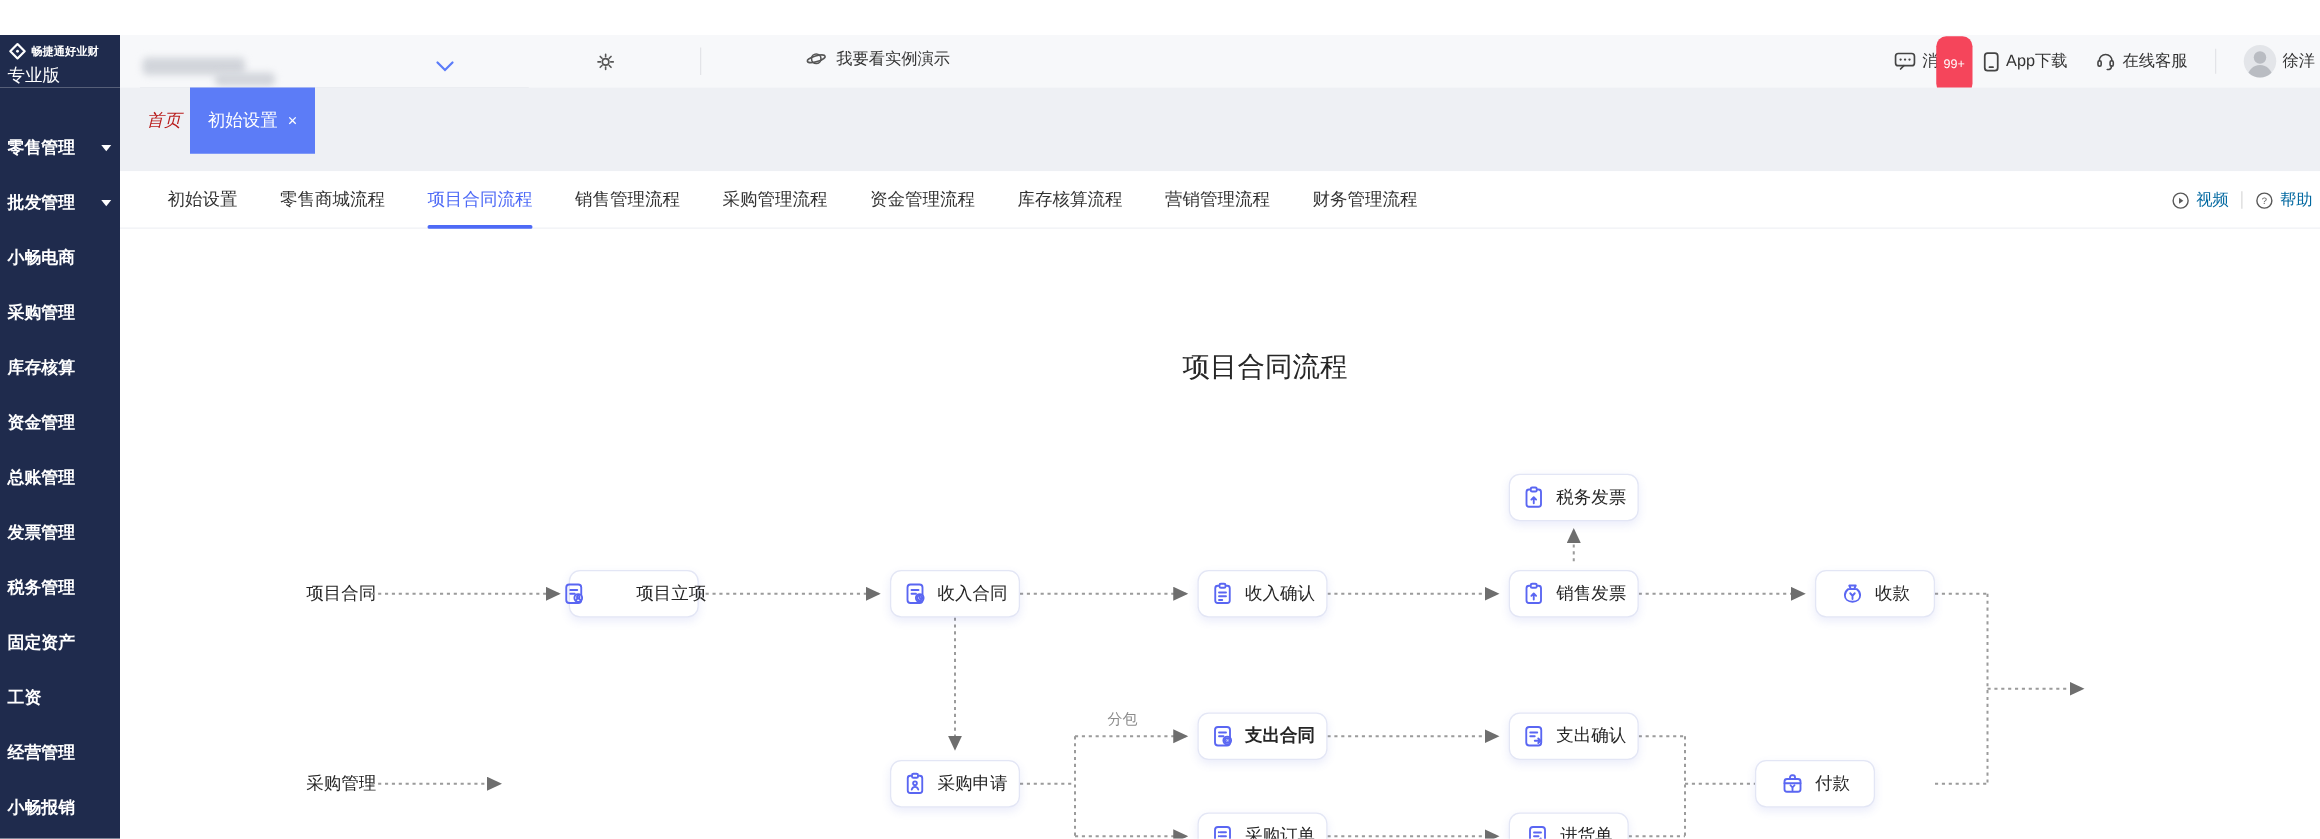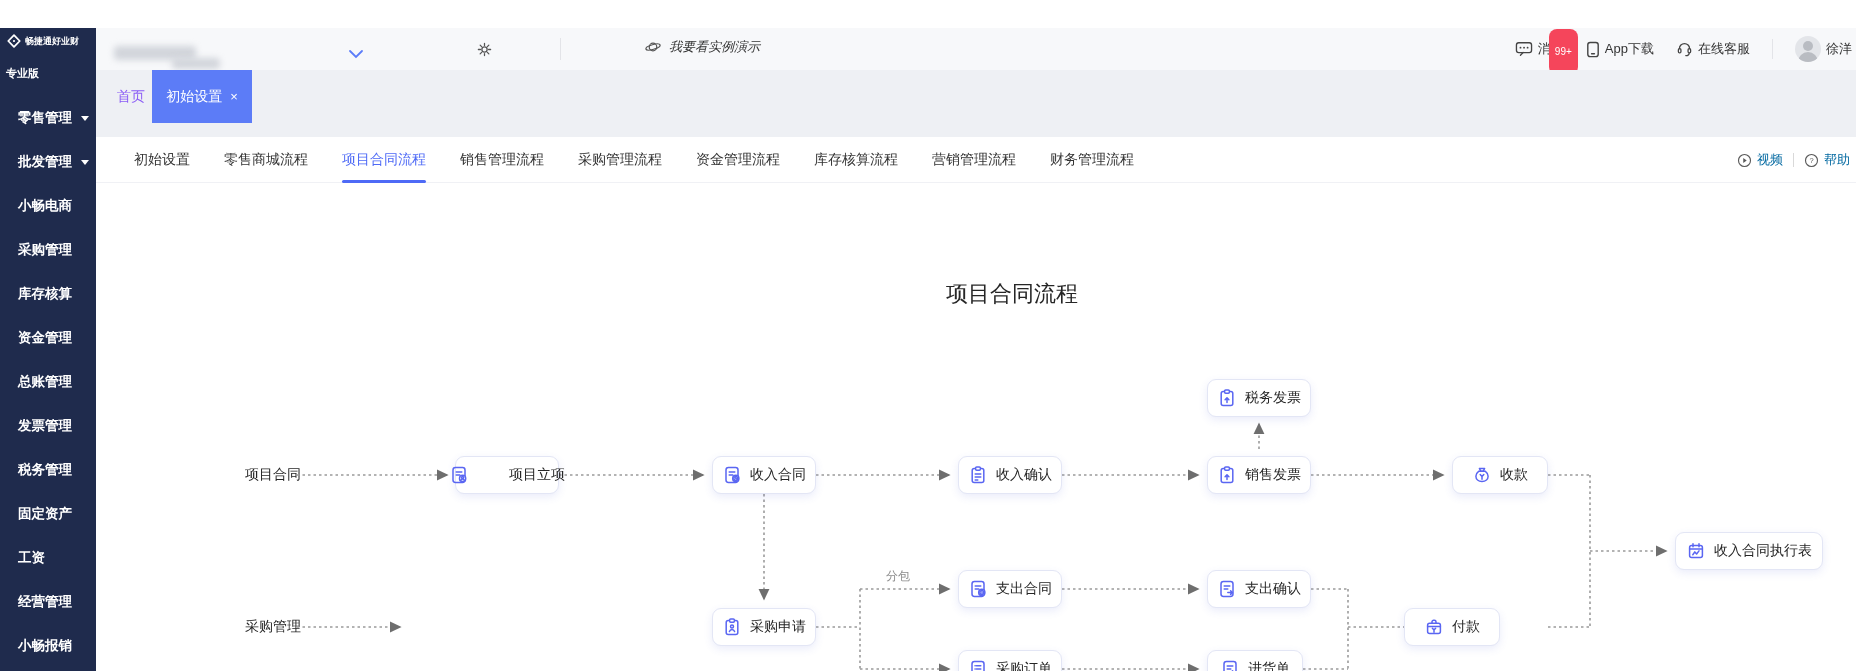--- a/index.html
+++ b/index.html
@@ -5,59 +5,59 @@
   * { margin:0; padding:0; box-sizing:border-box; }
   html,body { width:1856px; height:671px; overflow:hidden;
     font-family:"Liberation Sans","DejaVu Sans",sans-serif; background:#fff; }
   #app { position:relative; width:1716px; height:671px; background:#fff; }
 
   
   .logo-block { position:absolute; left:0; top:28px; width:96px; height:42px;
     background:#1F2B4D; color:#fff; z-index:5; padding:5px 6px 0 6px; }
   .logo-line { display:flex; align-items:center; gap:3px; white-space:nowrap; }
   .logo-title { font-size:9px; font-weight:bold; letter-spacing:0; }
-  .logo-subtitle { font-size:11px; font-weight:bold; margin-top:17px; }
+  .logo-subtitle { font-size:14px; font-weight:normal; margin-top:3px; }
   .sidebar { position:absolute; left:0; top:70px; width:96px; height:601px;
     background:#1F2B4D; z-index:4; }
   .side-list { position:absolute; top:26px; left:0; width:96px; }
-  .side-item { height:44px; display:flex; align-items:center; padding-left:18px;
+  .side-item { height:44px; display:flex; align-items:center; padding-left:6px;
     color:#fff; font-size:13.5px; font-weight:bold; cursor:pointer; position:relative; }
   .side-caret { width:0; height:0; border-left:4.5px solid transparent;
     border-right:4.5px solid transparent; border-top:5px solid #fff;
     position:absolute; right:7px; top:20px; }
 
   
   .topstrip { position:absolute; left:0; top:0; width:1856px; height:28px; background:#fff; }
   .topbar { position:absolute; left:96px; top:28px; width:1760px; height:42px;
     background:#F7F8FA; display:flex; align-items:center; }
   .redact { position:absolute; background:#d2d5db; border-radius:4px; filter:blur(3px); }
   .search-underline { position:absolute; left:16px; top:42px; width:311px; height:1px; background:#d8dadf; }
   .tb-chevron { position:absolute; left:252px; top:17px; }
   .tb-gear { position:absolute; left:380px; top:13px; cursor:pointer; }
   .tb-divider { position:absolute; left:464px; top:10px; width:1px; height:22px; background:#e3e4e8; }
   .tb-demo { position:absolute; left:548px; top:10px; display:flex; align-items:center; gap:7px;
-    font-size:13px; color:#333; cursor:pointer;font-style:italic; }
+    font-size:13px; color:#333; cursor:pointer; }
   .tb-right { position:absolute; right:0; top:0; height:42px; display:flex; align-items:center;
     gap:22px; padding-right:4px; }
   .tb-util { display:flex; align-items:center; gap:5px; font-size:13px; color:#333;
     cursor:pointer; position:relative; }
   .badge { position:absolute; top:-11px; left:34px; background:#F5455B; color:#fff;
     font-size:10px; line-height:14px; padding:16px 6px; border-radius:8px; white-space:nowrap; }
   .tb-vdiv { width:1px; height:20px; background:#e3e4e8; }
   .avatar { width:26px; height:26px; border-radius:50%; background:#e3e5e9; position:relative; overflow:hidden; }
   .avatar:before { content:""; position:absolute; left:8px; top:5px; width:10px; height:10px;
     border-radius:50%; background:#b9bcc2; }
   .avatar:after { content:""; position:absolute; left:3px; top:16px; width:20px; height:12px;
     border-radius:10px 10px 0 0; background:#b9bcc2; }
   .username { font-size:13px; color:#333; white-space:nowrap; }
 
   
   .tabrow { position:absolute; left:96px; top:70px; width:1760px; height:67px; background:#EEF0F4; }
   .home-tab { position:absolute; left:14px; top:0; width:42px; height:53px; display:flex;
-    align-items:center; justify-content:center; font-size:14px; color:#8b5cf6; cursor:pointer; }
+    align-items:center; justify-content:center; font-size:14px; color:#b91c1c; cursor:pointer;font-style:italic; }
   .active-page-tab { position:absolute; left:56px; top:0; width:100px; height:53px;
     background:#5C7CF7; color:#fff; font-size:14px; display:flex; align-items:center;
     justify-content:center; gap:8px; cursor:pointer; }
   .close-x { font-size:13px; cursor:pointer; }
 
   
   .card { position:absolute; left:96px; top:137px; width:1760px; height:534px; background:#fff; }
   .ctabs { position:absolute; left:0; top:0; width:1760px; height:46px;
     display:flex; align-items:center; padding-left:38px; gap:34px;
     border-bottom:1px solid #f0f1f5; }
@@ -334,21 +334,21 @@
           <span class="node-icon">
             <svg viewBox="0 0 20 20" width="20" height="20" fill="none" stroke="#5A66F2" stroke-width="1.5" stroke-linecap="round" stroke-linejoin="round">
               <rect x="4.2" y="3.6" width="11.6" height="13.8" rx="2"></rect>
               <rect x="7.6" y="2" width="4.8" height="3.2" rx="1.1" fill="#fff"></rect>
               <circle cx="10" cy="9.6" r="1.5"></circle>
               <path d="M7.4 14.6c.5-1.4 1.4-2.1 2.6-2.1s2.1.7 2.6 2.1"></path>
             </svg>
           </span>
           <span>采购申请</span>
         </div>
-        <div class="flow-node" style="left: 862px; top: 387px; width: 104px;">
+        <div class="flow-node" style="left: 862px; top: 387px; width: 104px; font-weight: bold;">
           <span class="node-icon">
             <svg viewBox="0 0 20 20" width="20" height="20" fill="none" stroke="#5A66F2" stroke-width="1.5" stroke-linecap="round" stroke-linejoin="round">
               <rect x="4" y="2.6" width="12" height="14.8" rx="2.4"></rect>
               <path d="M7.2 7h5.6M7.2 10h3.6"></path>
               <circle cx="13.8" cy="13.4" r="3.1" fill="#fff"></circle>
               <circle cx="13.8" cy="13.4" r="1.9"></circle>
               <circle cx="13.8" cy="13.4" r=".3"></circle>
             </svg>
           </span>
           <span>支出合同</span>
@@ -385,26 +385,16 @@
         <div class="flow-node" style="left: 1308px; top: 425px; width: 96px;">
           <span class="node-icon">
             <svg viewBox="0 0 20 20" width="20" height="20" fill="none" stroke="#5A66F2" stroke-width="1.5" stroke-linecap="round" stroke-linejoin="round">
               <rect x="3.6" y="6.2" width="12.8" height="10.2" rx="2"></rect>
               <path d="M3.6 9.6h12.8M8 6.2V4.8a1.6 1.6 0 0 1 1.6-1.6h.8A1.6 1.6 0 0 1 12 4.8v1.4"></path>
               <path d="M8.4 11.2l1.6 1.8 1.6-1.8M10 13v2.2"></path>
             </svg>
           </span>
           <span>付款</span>
         </div>
-        <div class="flow-node" style="left: 1579px; top: 349px; width: 148px;">
-          <span class="node-icon">
-            <svg viewBox="0 0 20 20" width="20" height="20" fill="none" stroke="#5A66F2" stroke-width="1.5" stroke-linecap="round" stroke-linejoin="round">
-              <rect x="3.6" y="4.4" width="12.8" height="12" rx="2"></rect>
-              <path d="M7 2.8v3M13 2.8v3M3.6 8h12.8"></path>
-              <path d="M6.8 13.8l2-2.9 1.8 2.1 2.4-3.1"></path>
-            </svg>
-          </span>
-          <span>收入合同执行表</span>
-        </div>
         <div class="branch-label" style="left: 802px; top: 393px;">分包</div>
       </div>
   </div>
 </div>
 
 </body></html>

